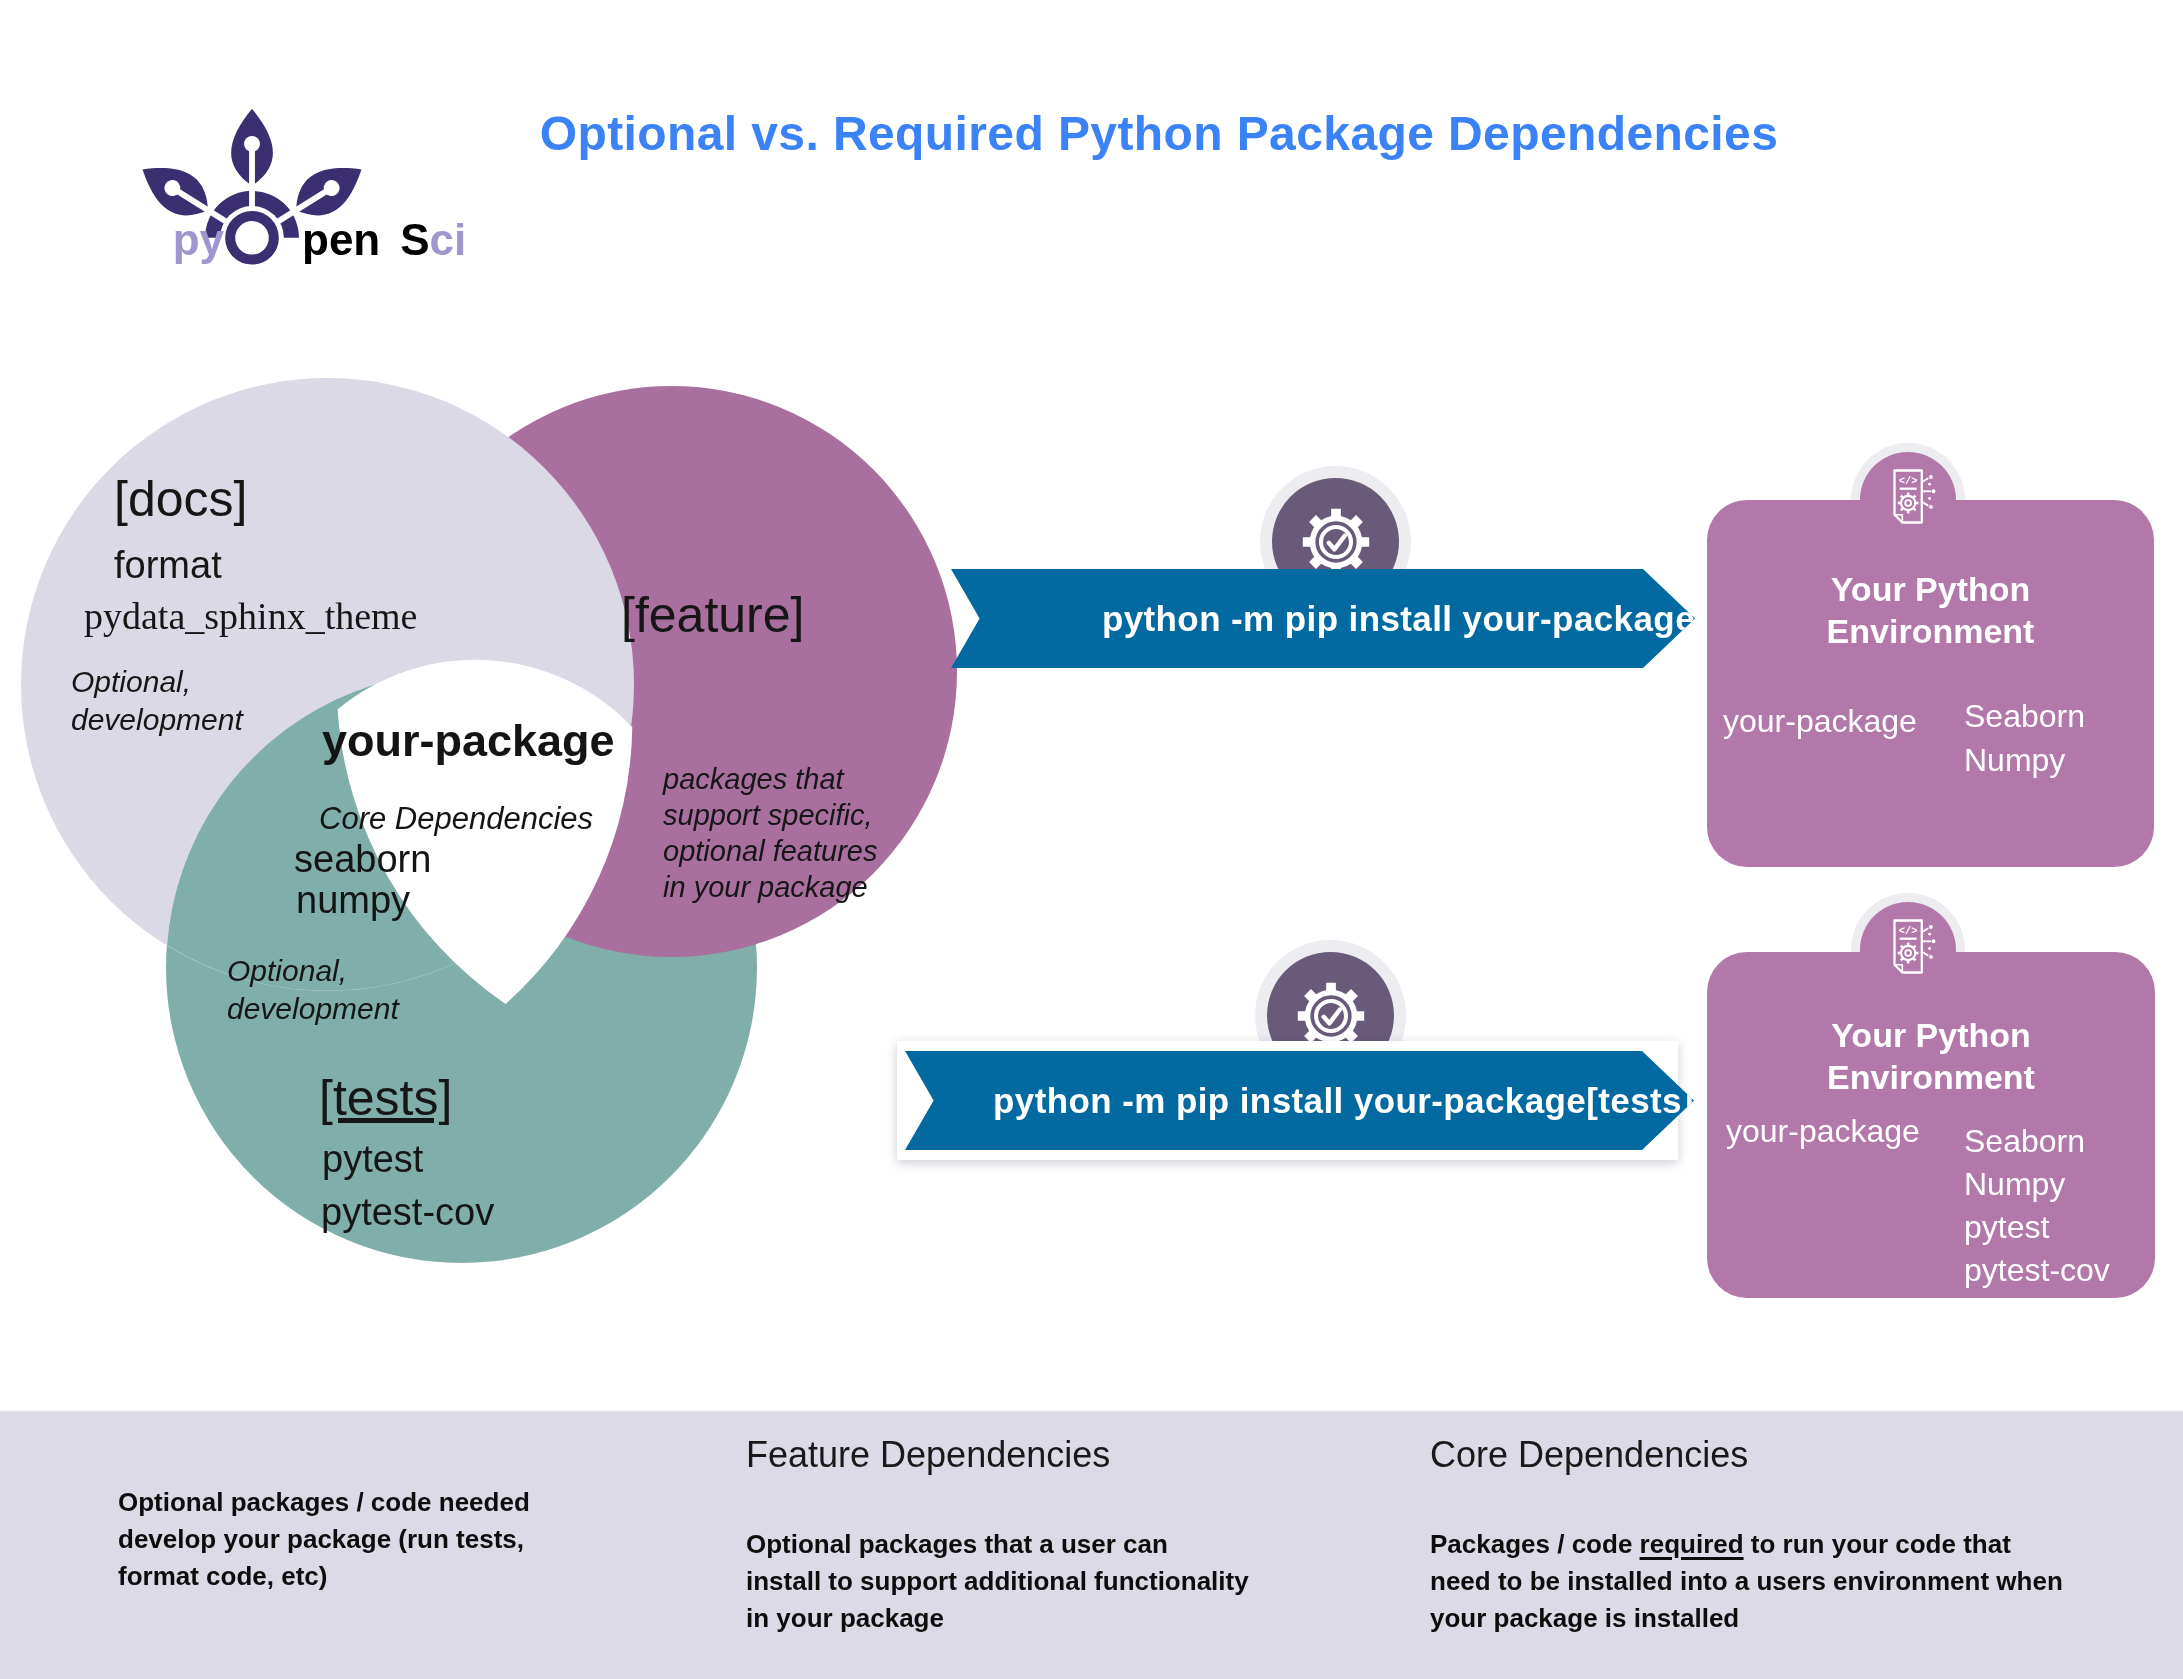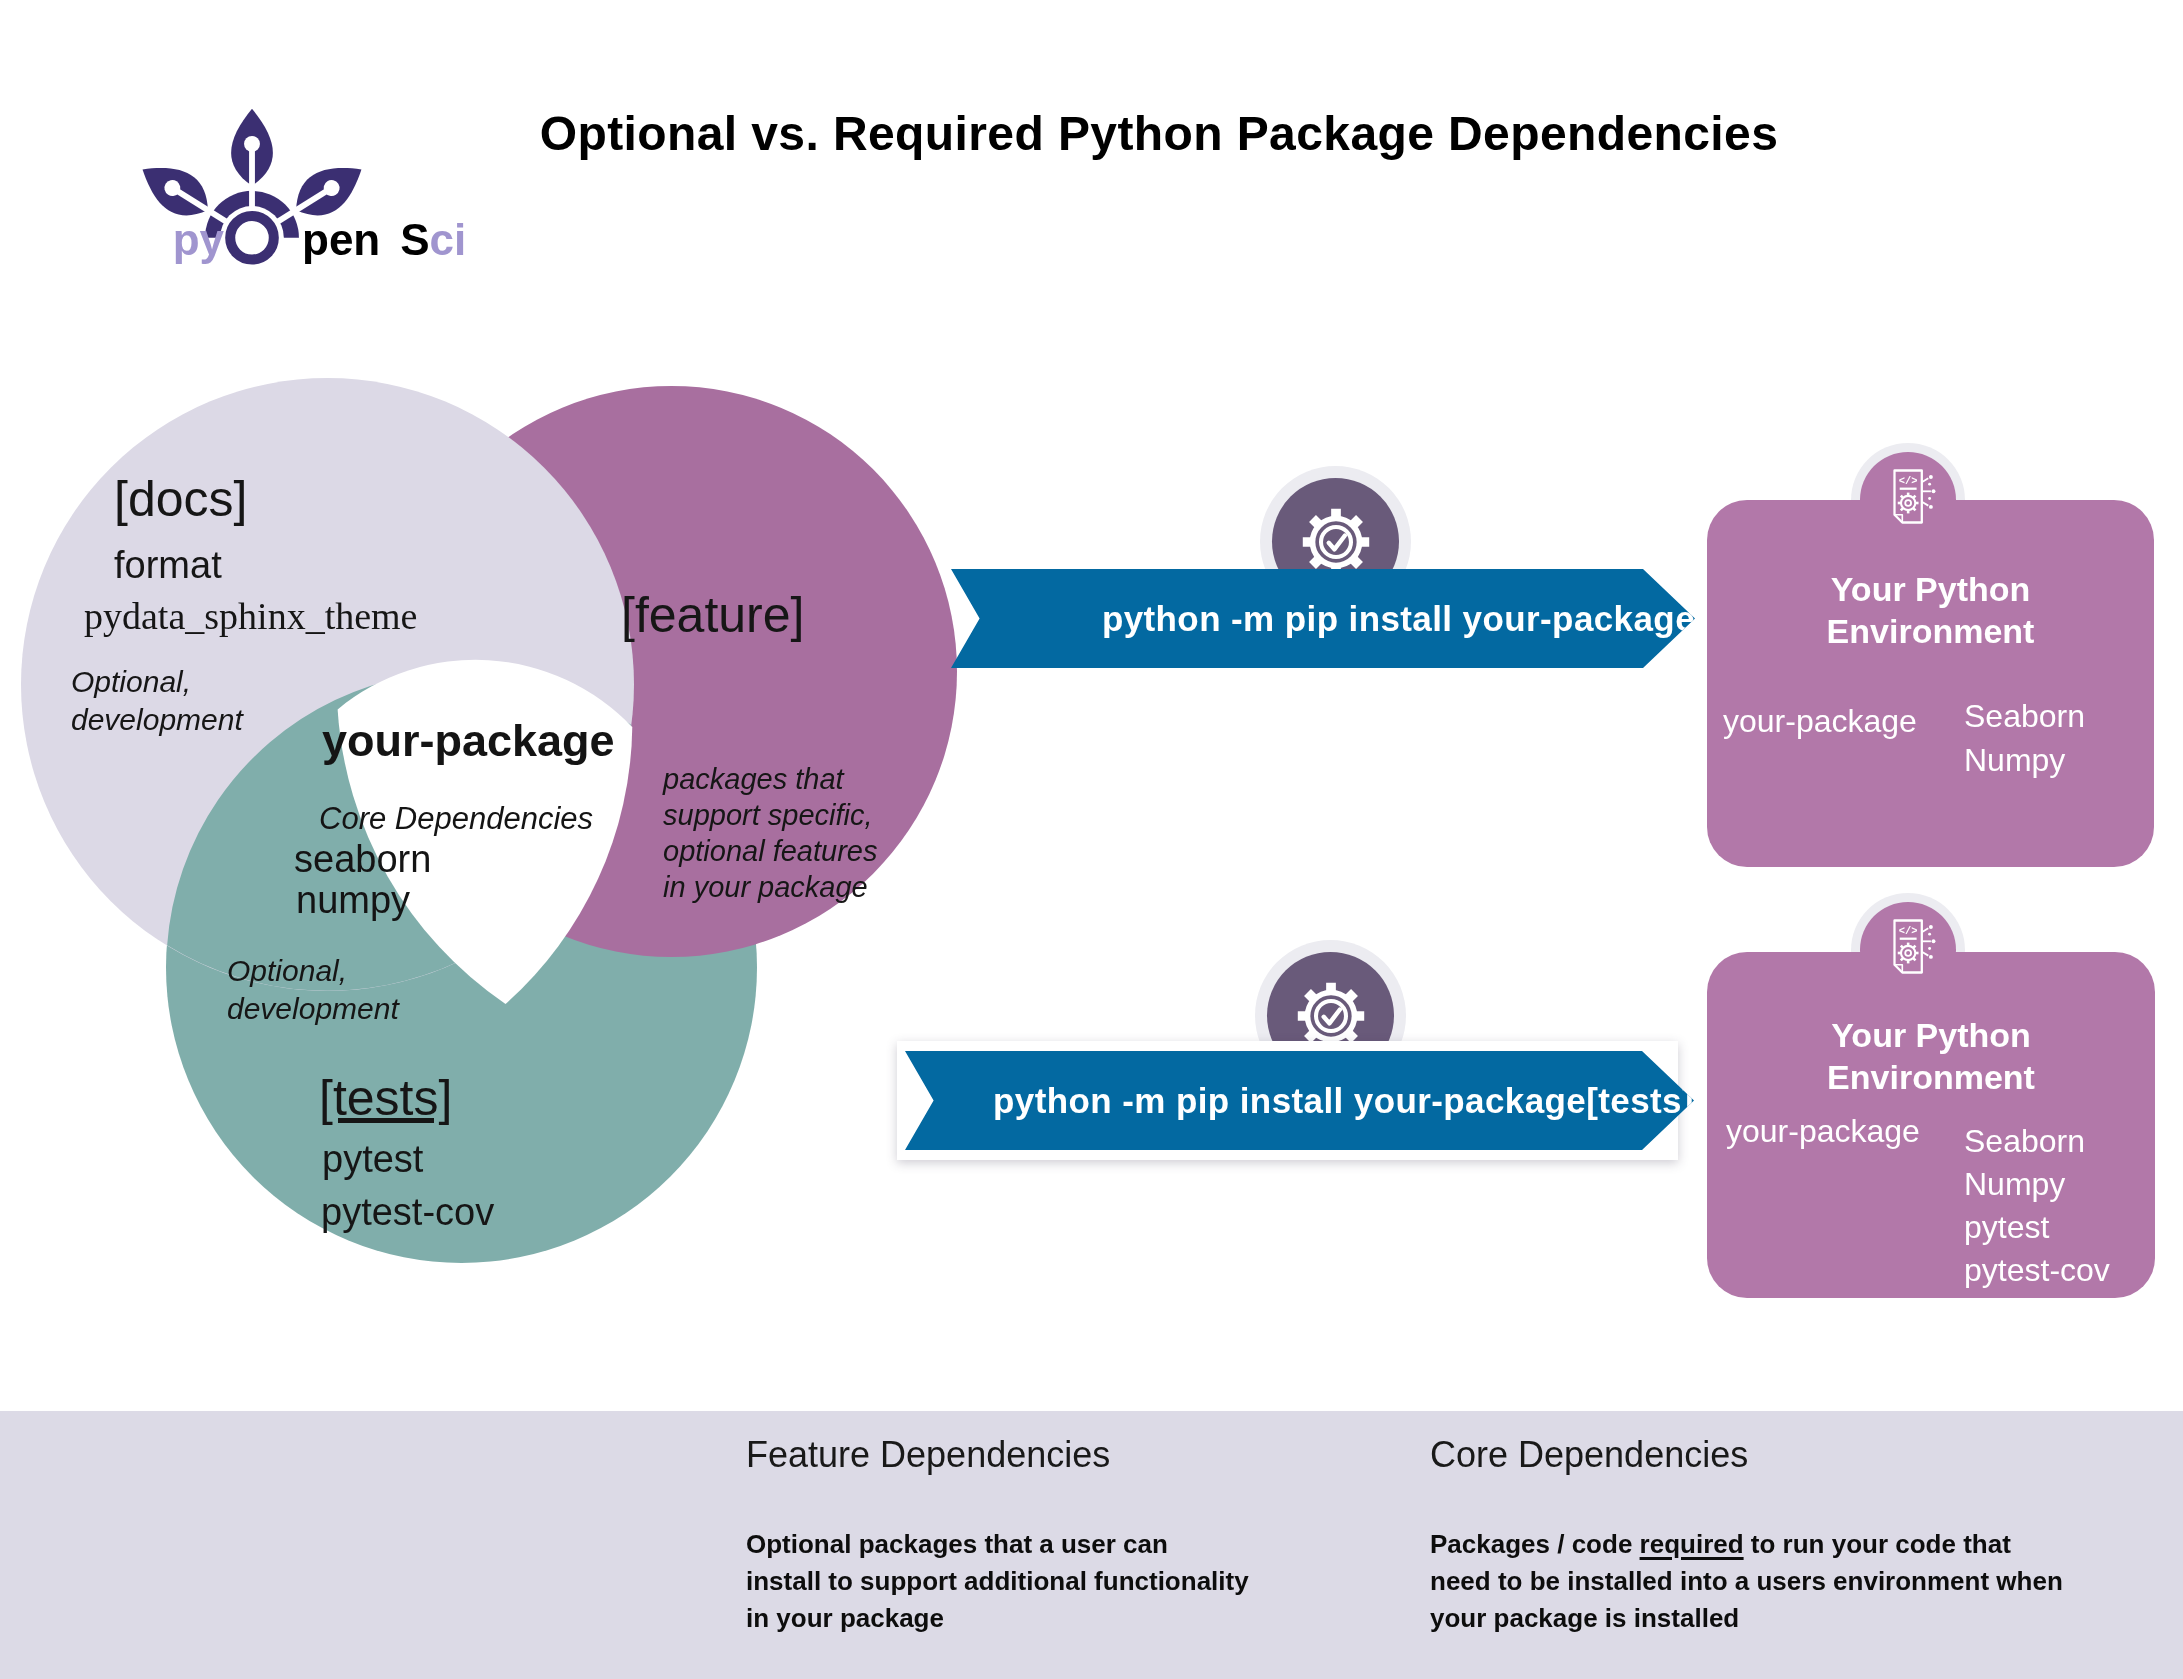--- a/index.html
+++ b/index.html
@@ -4,21 +4,21 @@
 <style>
   html,body{margin:0;padding:0;background:#ffffff;}
   body{width:2183px;height:1679px;position:relative;overflow:hidden;
        font-family:"Liberation Sans",sans-serif;color:#141414;}
   .abs{position:absolute;}
   .ctr{}
   .pre{white-space:pre-line;}
 
   
   #title{left:252px;top:106px;width:1814px;text-align:center;
-         font-size:48px;font-weight:700;color:#000000;letter-spacing:0.4px;}
+         font-size:48px;font-weight:700;color:#3b82f6;letter-spacing:0.4px;}
   #logo-svg{left:126px;top:97px;width:252px;height:176px;}
   .logo-txt{top:215px;font-size:44px;font-weight:700;letter-spacing:0;}
   #logo-py{left:101px;width:123px;text-align:right;color:#a095cf;}
   #logo-pensci{left:282px;}
   .lg-dark{color:#000000;margin-left:20px;} .lg-light{color:#a095cf;}
 
   
   .circle{border-radius:50%;}
   #c-tests{left:166px;top:672px;width:591px;height:591px;background:#80aeab;z-index:1;}
   #c-feature{left:386px;top:386px;width:571px;height:571px;background:#a86f9f;z-index:2;}
@@ -289,20 +289,23 @@
 
 <div class="abs envtitle pre" id="envtitle2">Your Python
 Environment</div>
 <div class="abs envitem" id="envleft2">your-package</div>
 <div class="abs envitem pre" id="envright2">Seaborn
 Numpy
 pytest
 pytest-cov</div>
 
 <div class="abs leg-col" id="leg1">
+  <div class="leg-b pre">Optional packages / code needed
+develop your package (run tests,
+format code, etc)</div>
 </div>
 <div class="abs leg-col" id="leg2">
   <div class="leg-h">Feature Dependencies</div>
   <div class="leg-b pre">Optional packages that a user can
 install to support additional functionality
 in your package</div>
 </div>
 <div class="abs leg-col" id="leg3">
   <div class="leg-h">Core Dependencies</div>
   <div class="leg-b pre"><span>Packages  / code </span><span class="u">required</span><span> to run your code that

